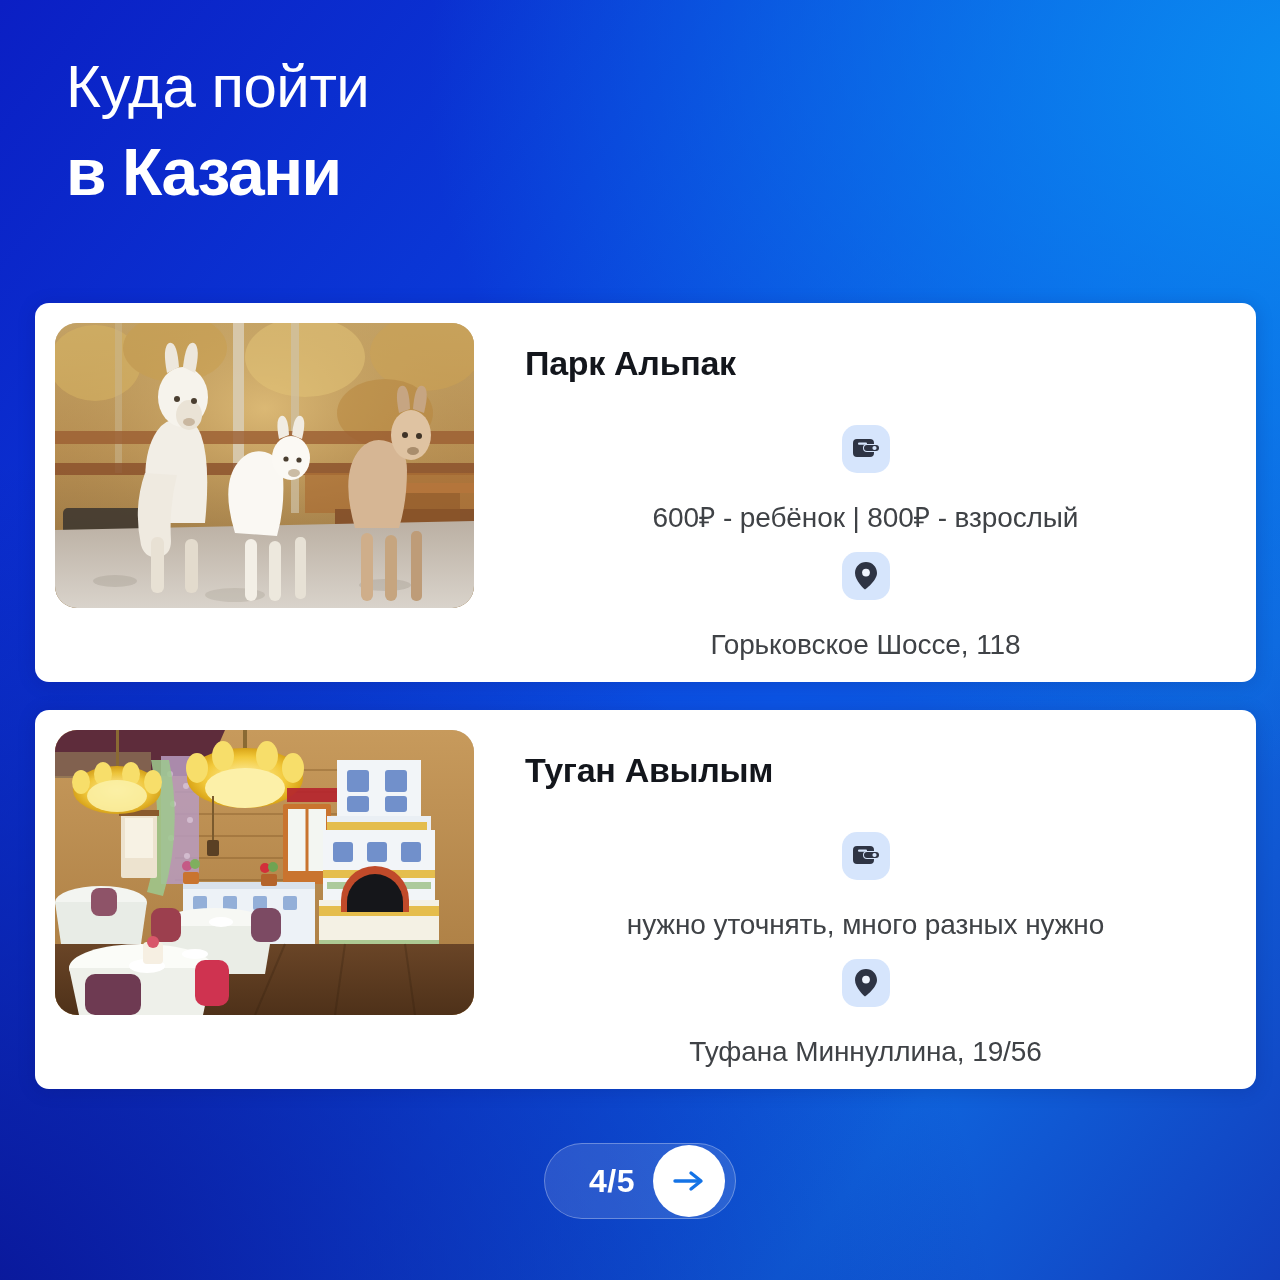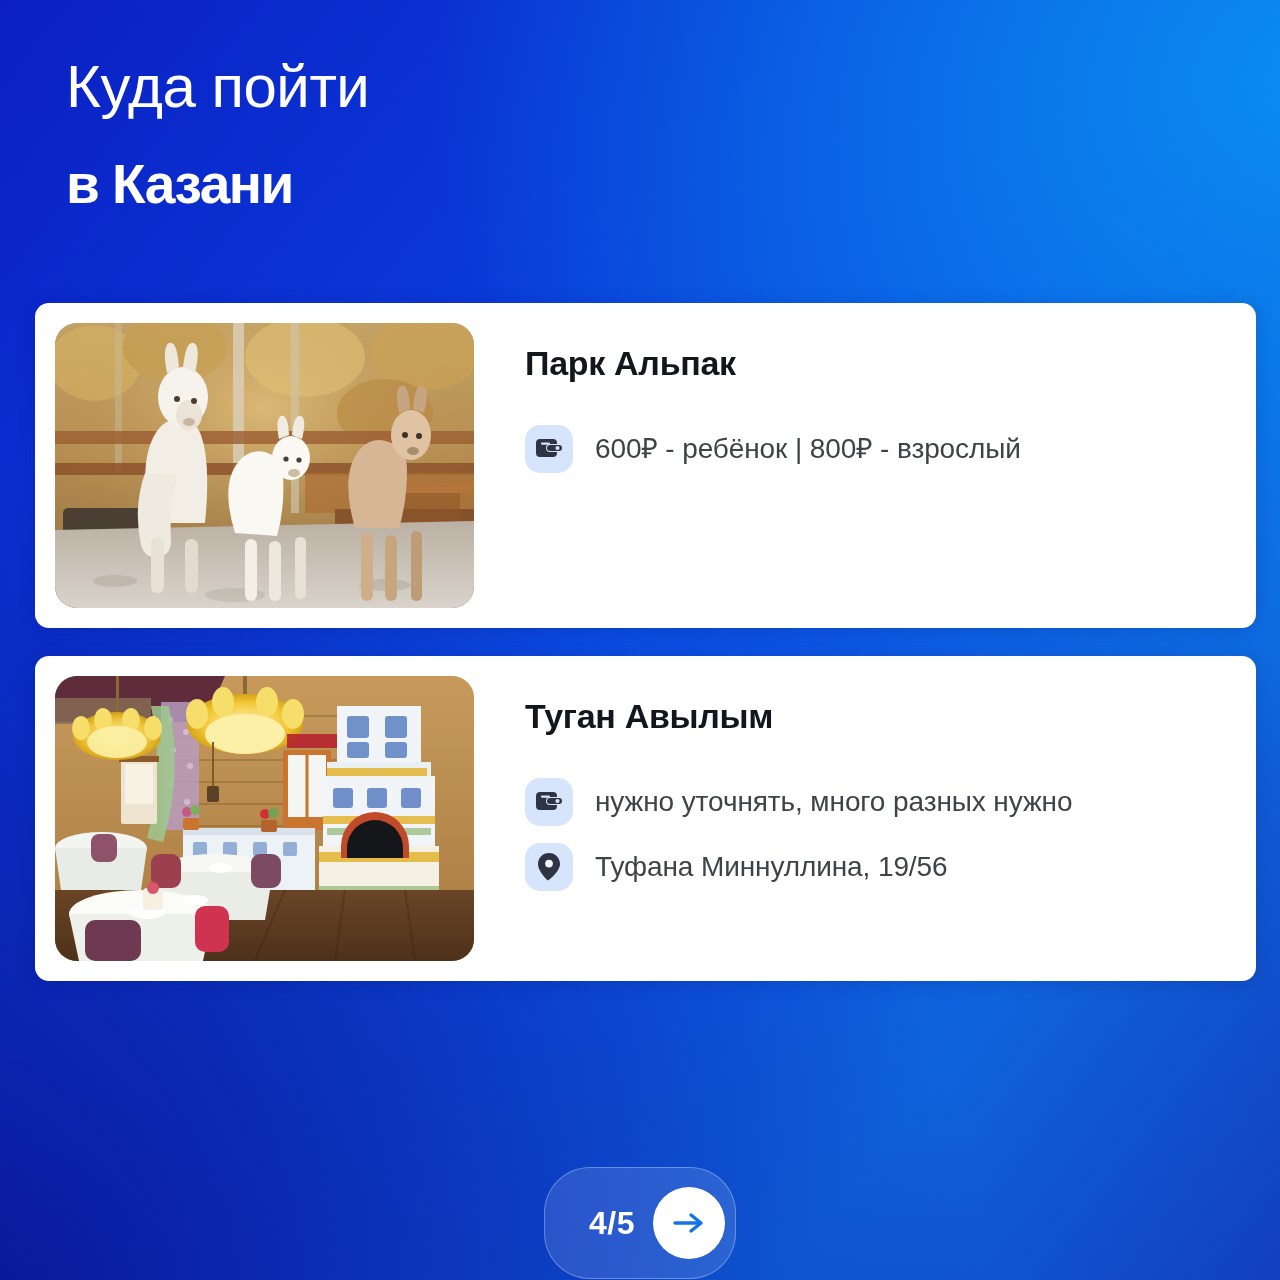--- a/index.html
+++ b/index.html
@@ -28,25 +28,25 @@
     color:#FFFFFF;
   }
   .heading-line1 {
     font-size:60px;
     font-weight:400;
     line-height:70px;
     letter-spacing:-0.5px;
     white-space:nowrap;
   }
   .heading-line2 {
-    font-size:55px;
+    font-size:66px;
     font-weight:700;
     line-height:84px;
     letter-spacing:-1.5px;
-    margin-top:20px;
+    margin-top:8px;
     white-space:nowrap;
   }
 
   
   .cards {
     position:absolute;
     left:35px; top:303px;
     width:1221px;
   }
 
@@ -84,21 +84,22 @@
     letter-spacing:-0.3px;
     line-height:40px;
     white-space:nowrap;
   }
 
   .meta-list { margin-top:42px; }
 
   .meta-row {
     display:flex;
     align-items:center;
-    gap:22px;
+    gap:28px;
+    flex-direction:column;
   }
   .meta-row + .meta-row { margin-top:17px; }
 
   .meta-icon {
     flex:0 0 auto;
     width:48px; height:48px;
     border-radius:15px;
     background:#D6E5FC;
     display:flex;
     align-items:center;
@@ -116,26 +117,25 @@
   }
 
   
   .pager {
     position:absolute;
     left:50%; top:1143px;
     transform:translateX(-50%);
     display:flex;
     align-items:center;
     gap:18px;
-    height:112px;
+    height:76px;
     padding:0 10px 0 44px;
     border-radius:46px;
     background:rgba(255,255,255,.12);
     border:1px solid rgba(255,255,255,.30);
-    margin-top:24px;
   }
   .pager-label {
     font-size:32px;
     font-weight:700;
     color:#FFFFFF;
     letter-spacing:0.5px;
   }
   .pager-next {
     width:72px; height:72px;
     border-radius:50%;
@@ -263,20 +263,29 @@
               <svg width="26" height="24" viewBox="0 0 26 24" aria-hidden="true">
                 <path d="M4 2h13a4 4 0 0 1 4 4v1h-7a4 4 0 0 0 0 8h7v1a4 4 0 0 1-4 4H4a4 4 0 0 1-4-4V6a4 4 0 0 1 4-4z" fill="#2E3444"></path>
                 <path d="M14 8h9a3 3 0 0 1 3 3 3 3 0 0 1-3 3h-9a3 3 0 0 1 0-6z" fill="#2E3444"></path>
                 <circle cx="21.5" cy="11" r="2.1" fill="#D6E5FC"></circle>
                 <rect x="5" y="5.6" width="9" height="2.1" rx="1" fill="#D6E5FC"></rect>
               </svg>
             </span>
             <span class="meta-text">600₽ - ребёнок | 800₽ - взрослый</span>
           </div>
 
+          <div class="meta-row">
+            <span class="meta-icon">
+              <svg width="22" height="28" viewBox="0 0 22 28" aria-hidden="true">
+                <path d="M11 0C4.9 0 0 4.9 0 11c0 7.7 9.4 16.1 10 16.6.6-.5 12-8.9 12-16.6C22 4.9 17.1 0 11 0z" fill="#2E3444"></path>
+                <circle cx="11" cy="10.6" r="3.9" fill="#EFF4FE"></circle>
+              </svg>
+            </span>
+            <span class="meta-text">Горьковское Шоссе, 118</span>
+          </div>
 
         </div>
       </div>
     </div>
 
     <div class="card">
 
       <div class="card-thumb">
         <svg viewBox="0 0 419 285" preserveAspectRatio="xMidYMid slice" aria-hidden="true">
           <defs>

